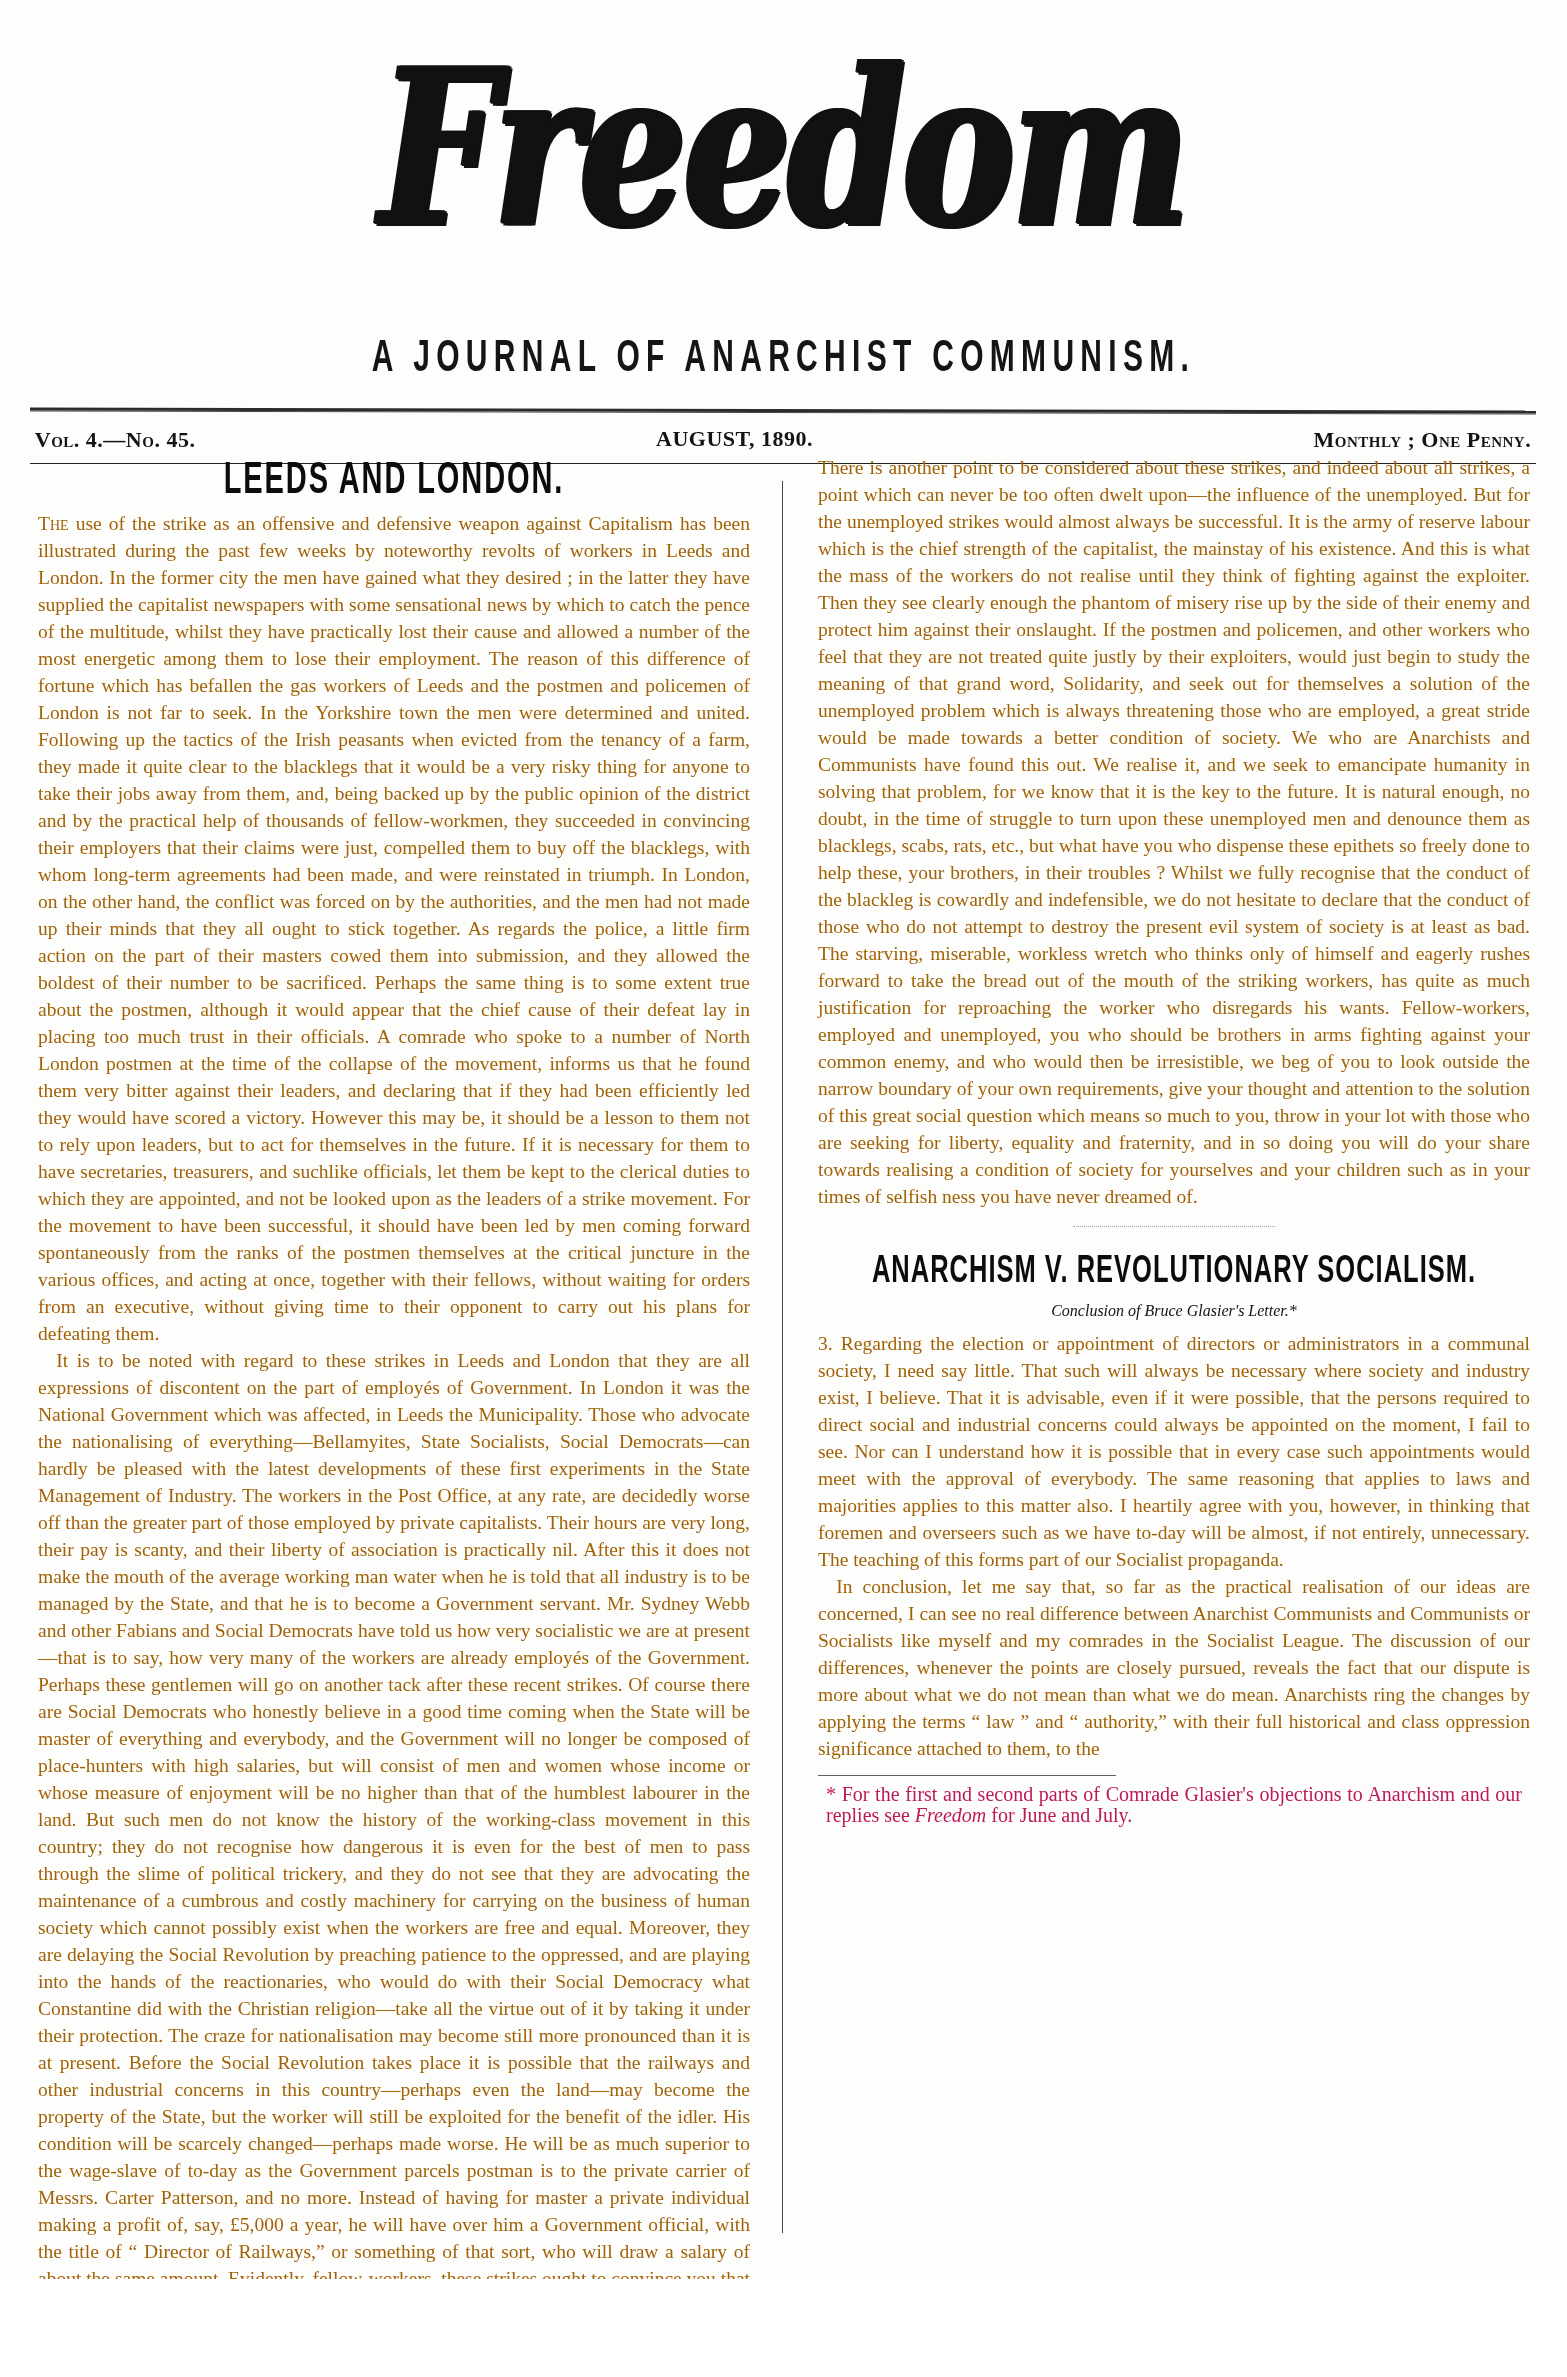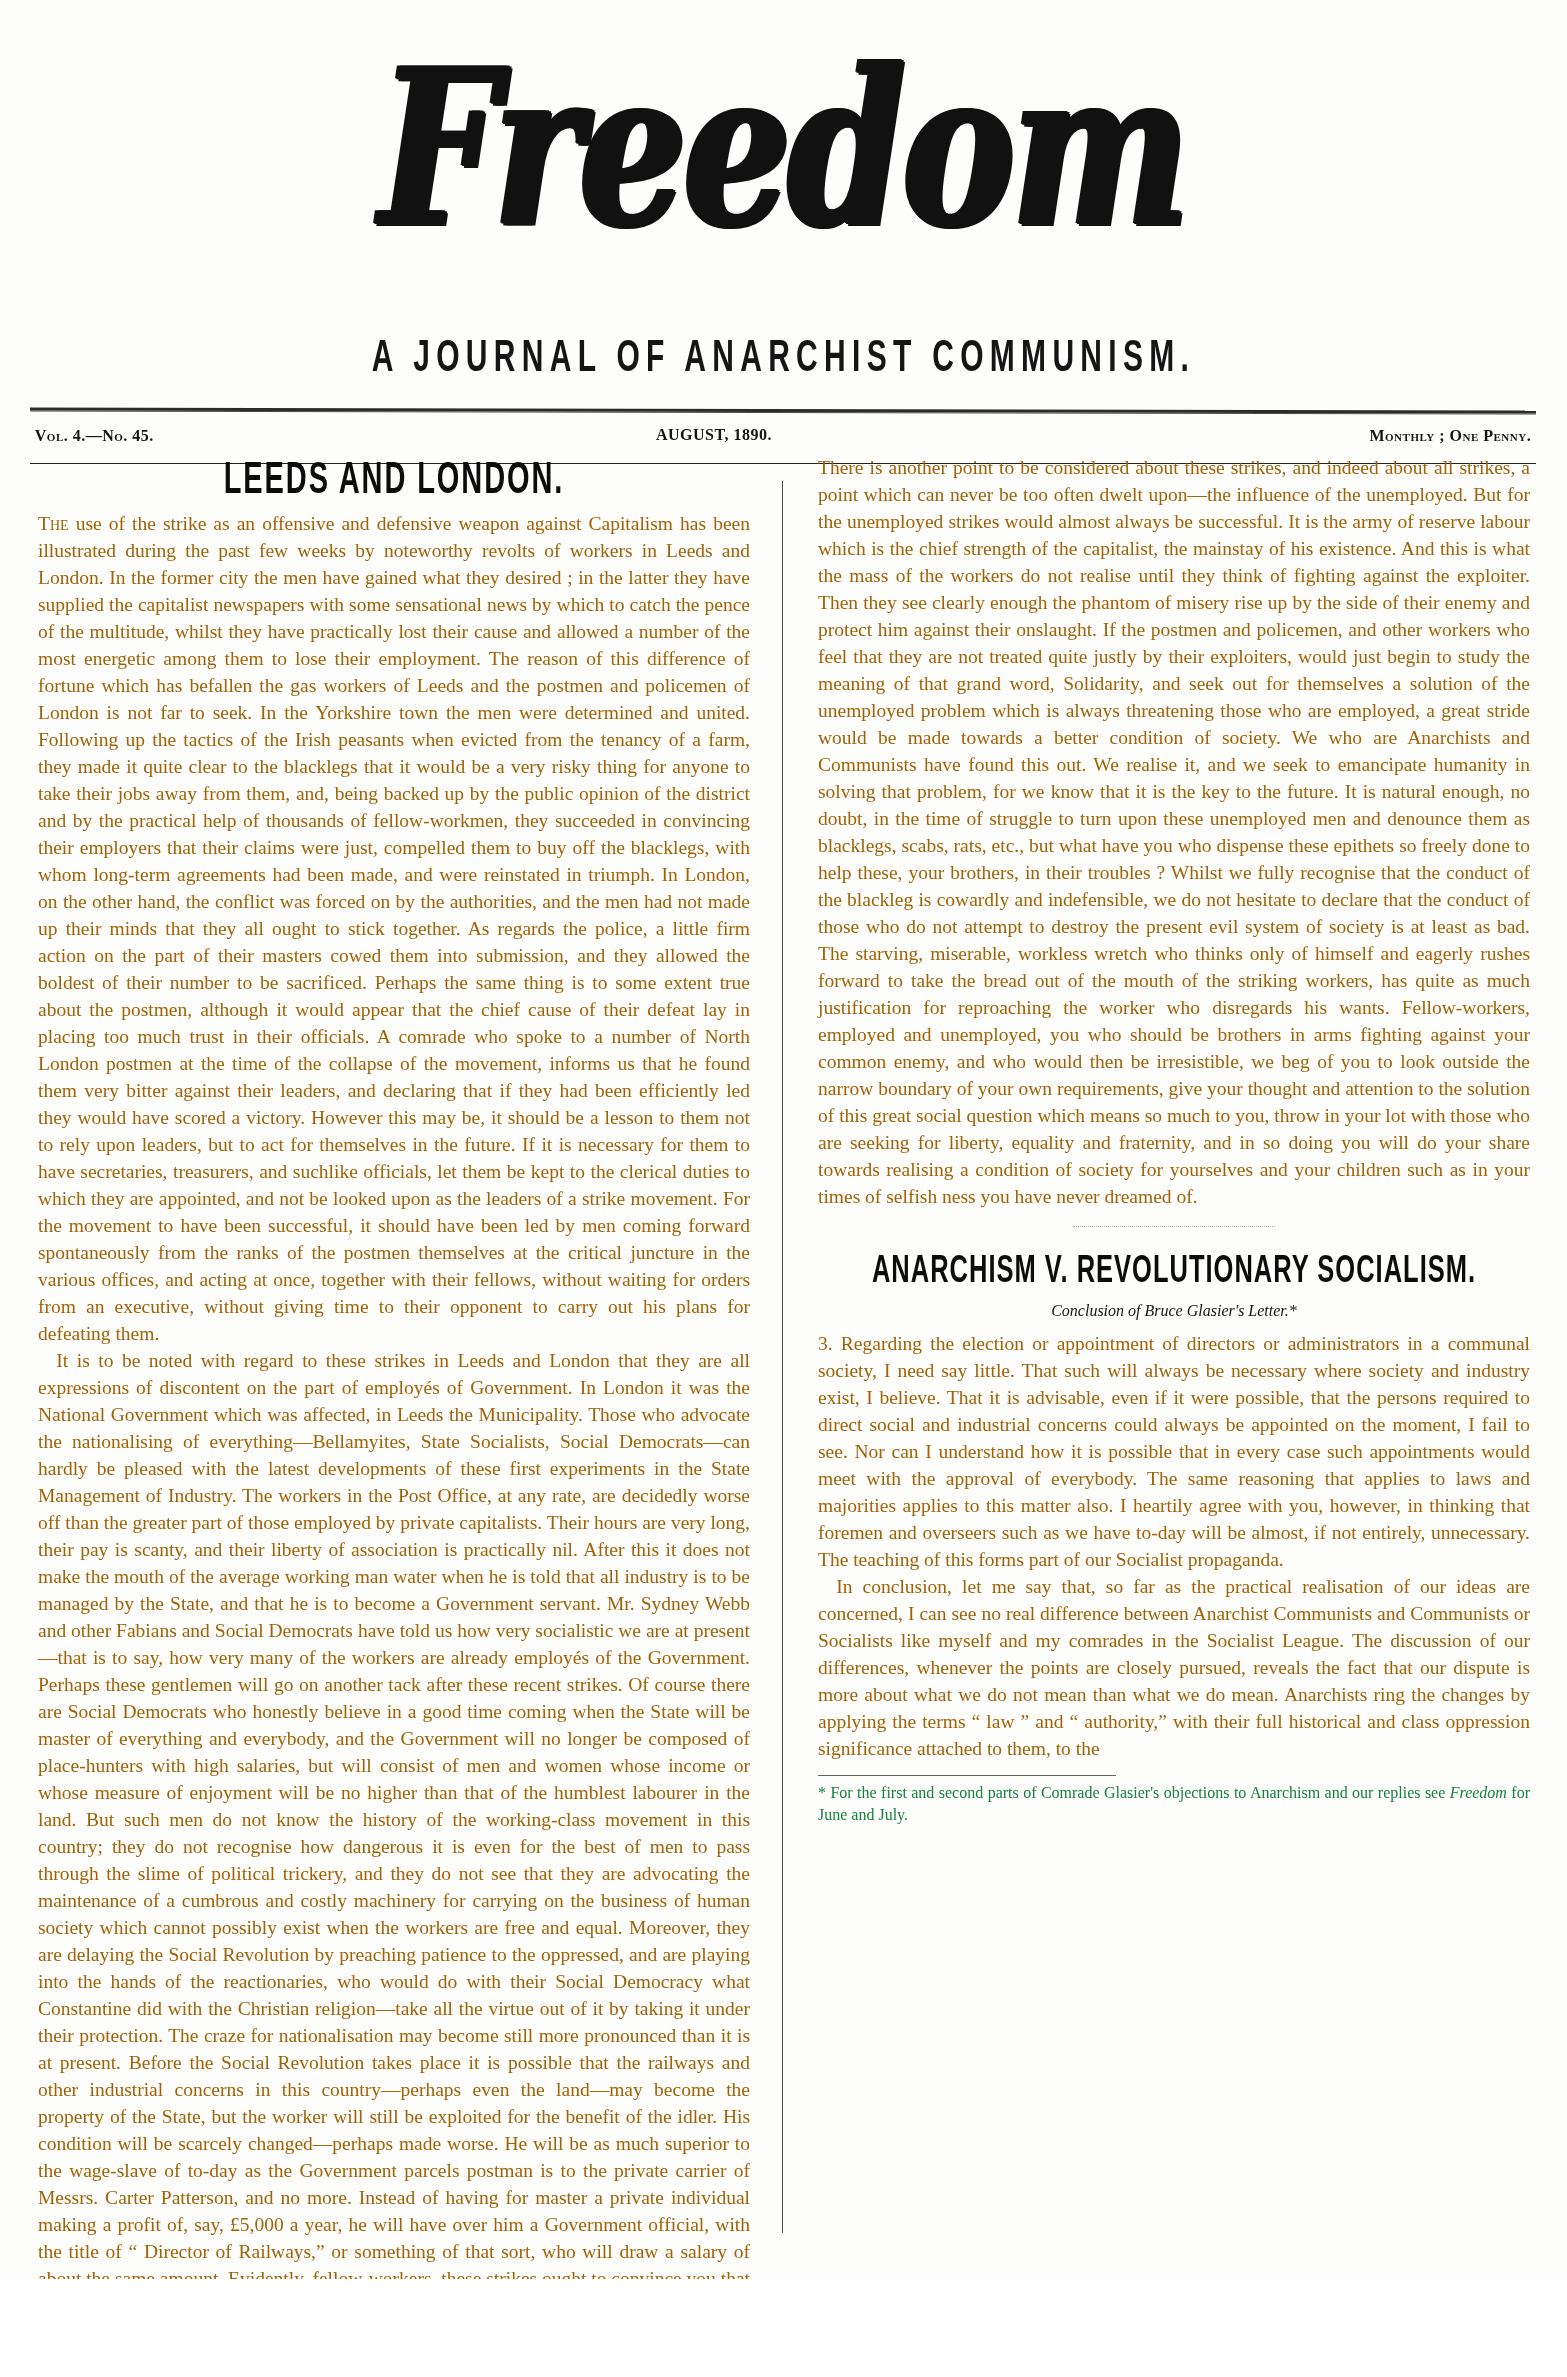--- a/index.html
+++ b/index.html
@@ -73,21 +73,21 @@
     position: absolute;
     left: 30px;
     top: 424px;
     width: 1506px;
     height: 34px;
     color: #141414;
   }
   .issue-line span {
     position: absolute;
     font-family: "Liberation Serif", serif;
-    font-size: 16px;
+    font-size: 22px;
     font-weight: 700;
     letter-spacing: 0.5px;
     white-space: nowrap;
   }
   .issue-vol   { left: 4.8px;  top: 2.9px;  font-variant: small-caps; }
   .issue-date  { left: 626px; top: 1.9px; }
   .issue-price { right: 4.8px; top: 2.9px;  font-variant: small-caps; }
 
   .rule-thin {
     position: absolute;
@@ -160,26 +160,26 @@
   .fade-1 { color: #2a2a2a; }
   .fade-2 { color: #3d3d3d; }
 
   .footnote-rule {
     margin: 12.5px 0 6.7px 0;
     width: 298px;
     border-top: 1.4px solid #3a3a3a;
     opacity: .8;
   }
   p.footnote {
-    margin: 0;
+    margin: 8px;
     text-align: justify;
     font-family: "Liberation Serif", serif;
-    font-size: 16px;
+    font-size: 20px;
     line-height: 21.7px;
-    color: #15803d;
+    color: #be185d;
   }
   p.footnote i { font-style: italic; }
 
   .dotted-break {
     margin: 16.4px auto 14.4px auto;
     width: 202px;
     height: 4.8px;
     border-top: 1.4px dotted #6d6d6d;
     opacity: .6;
   }

